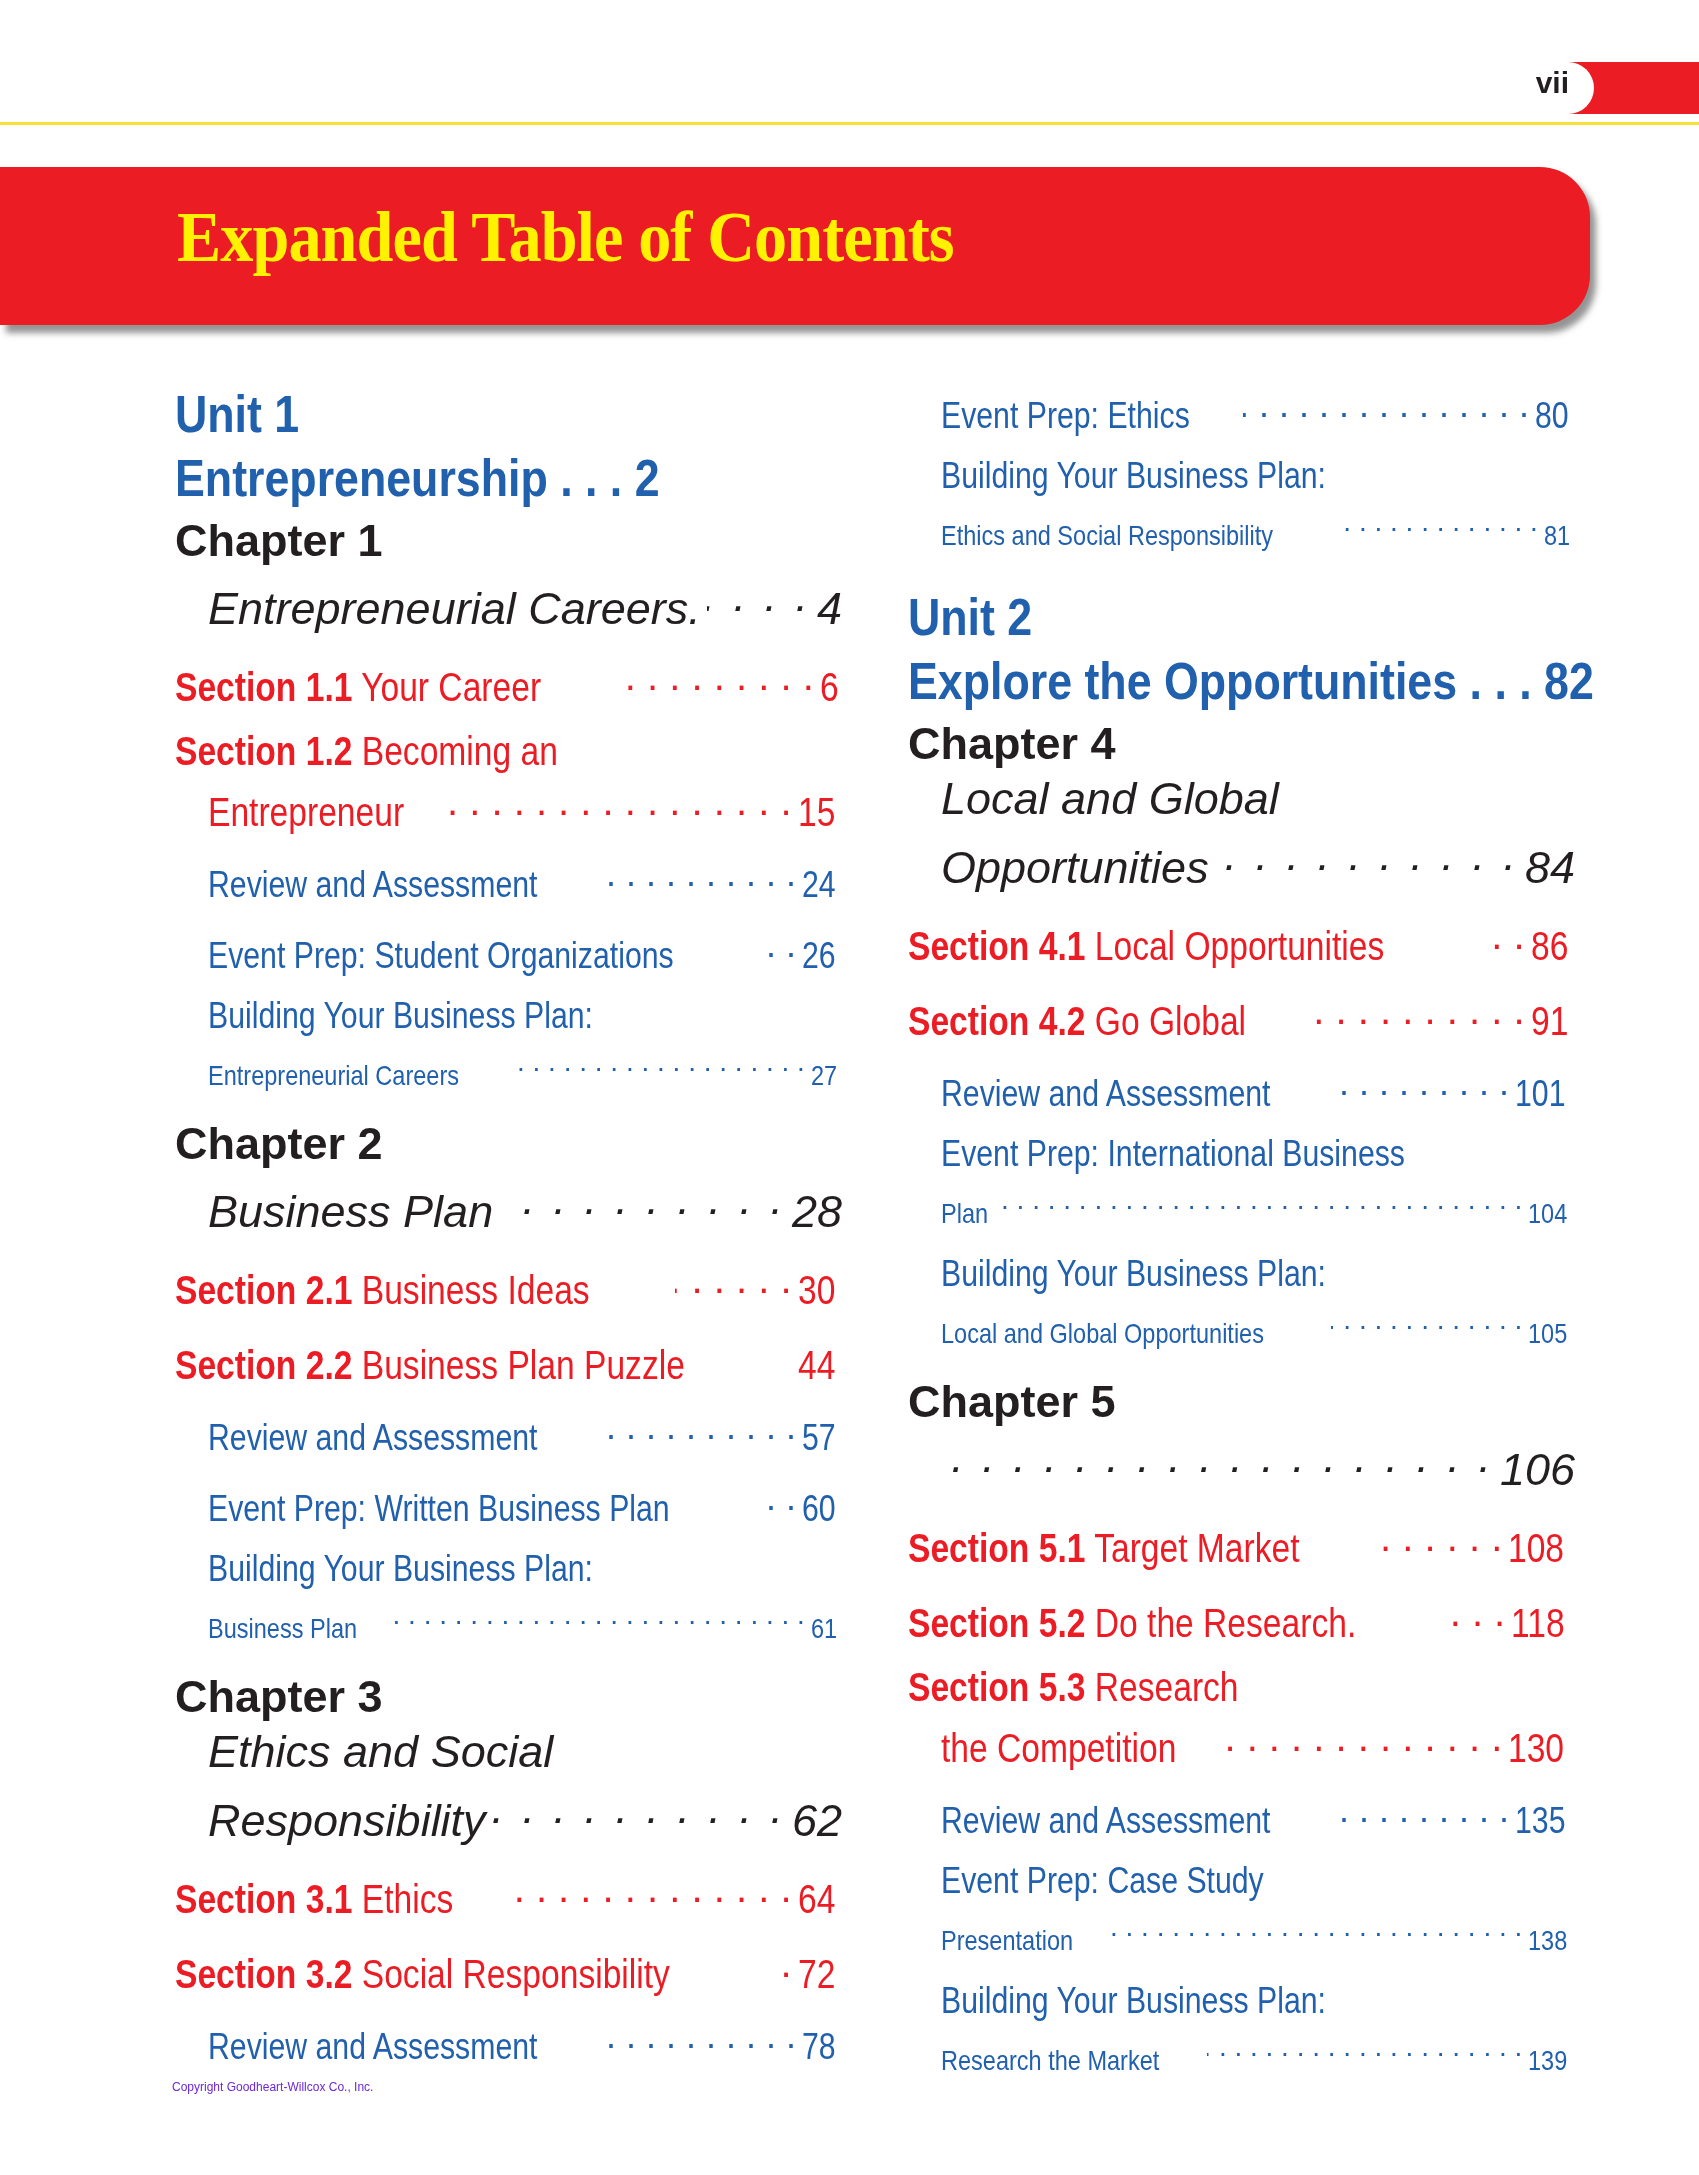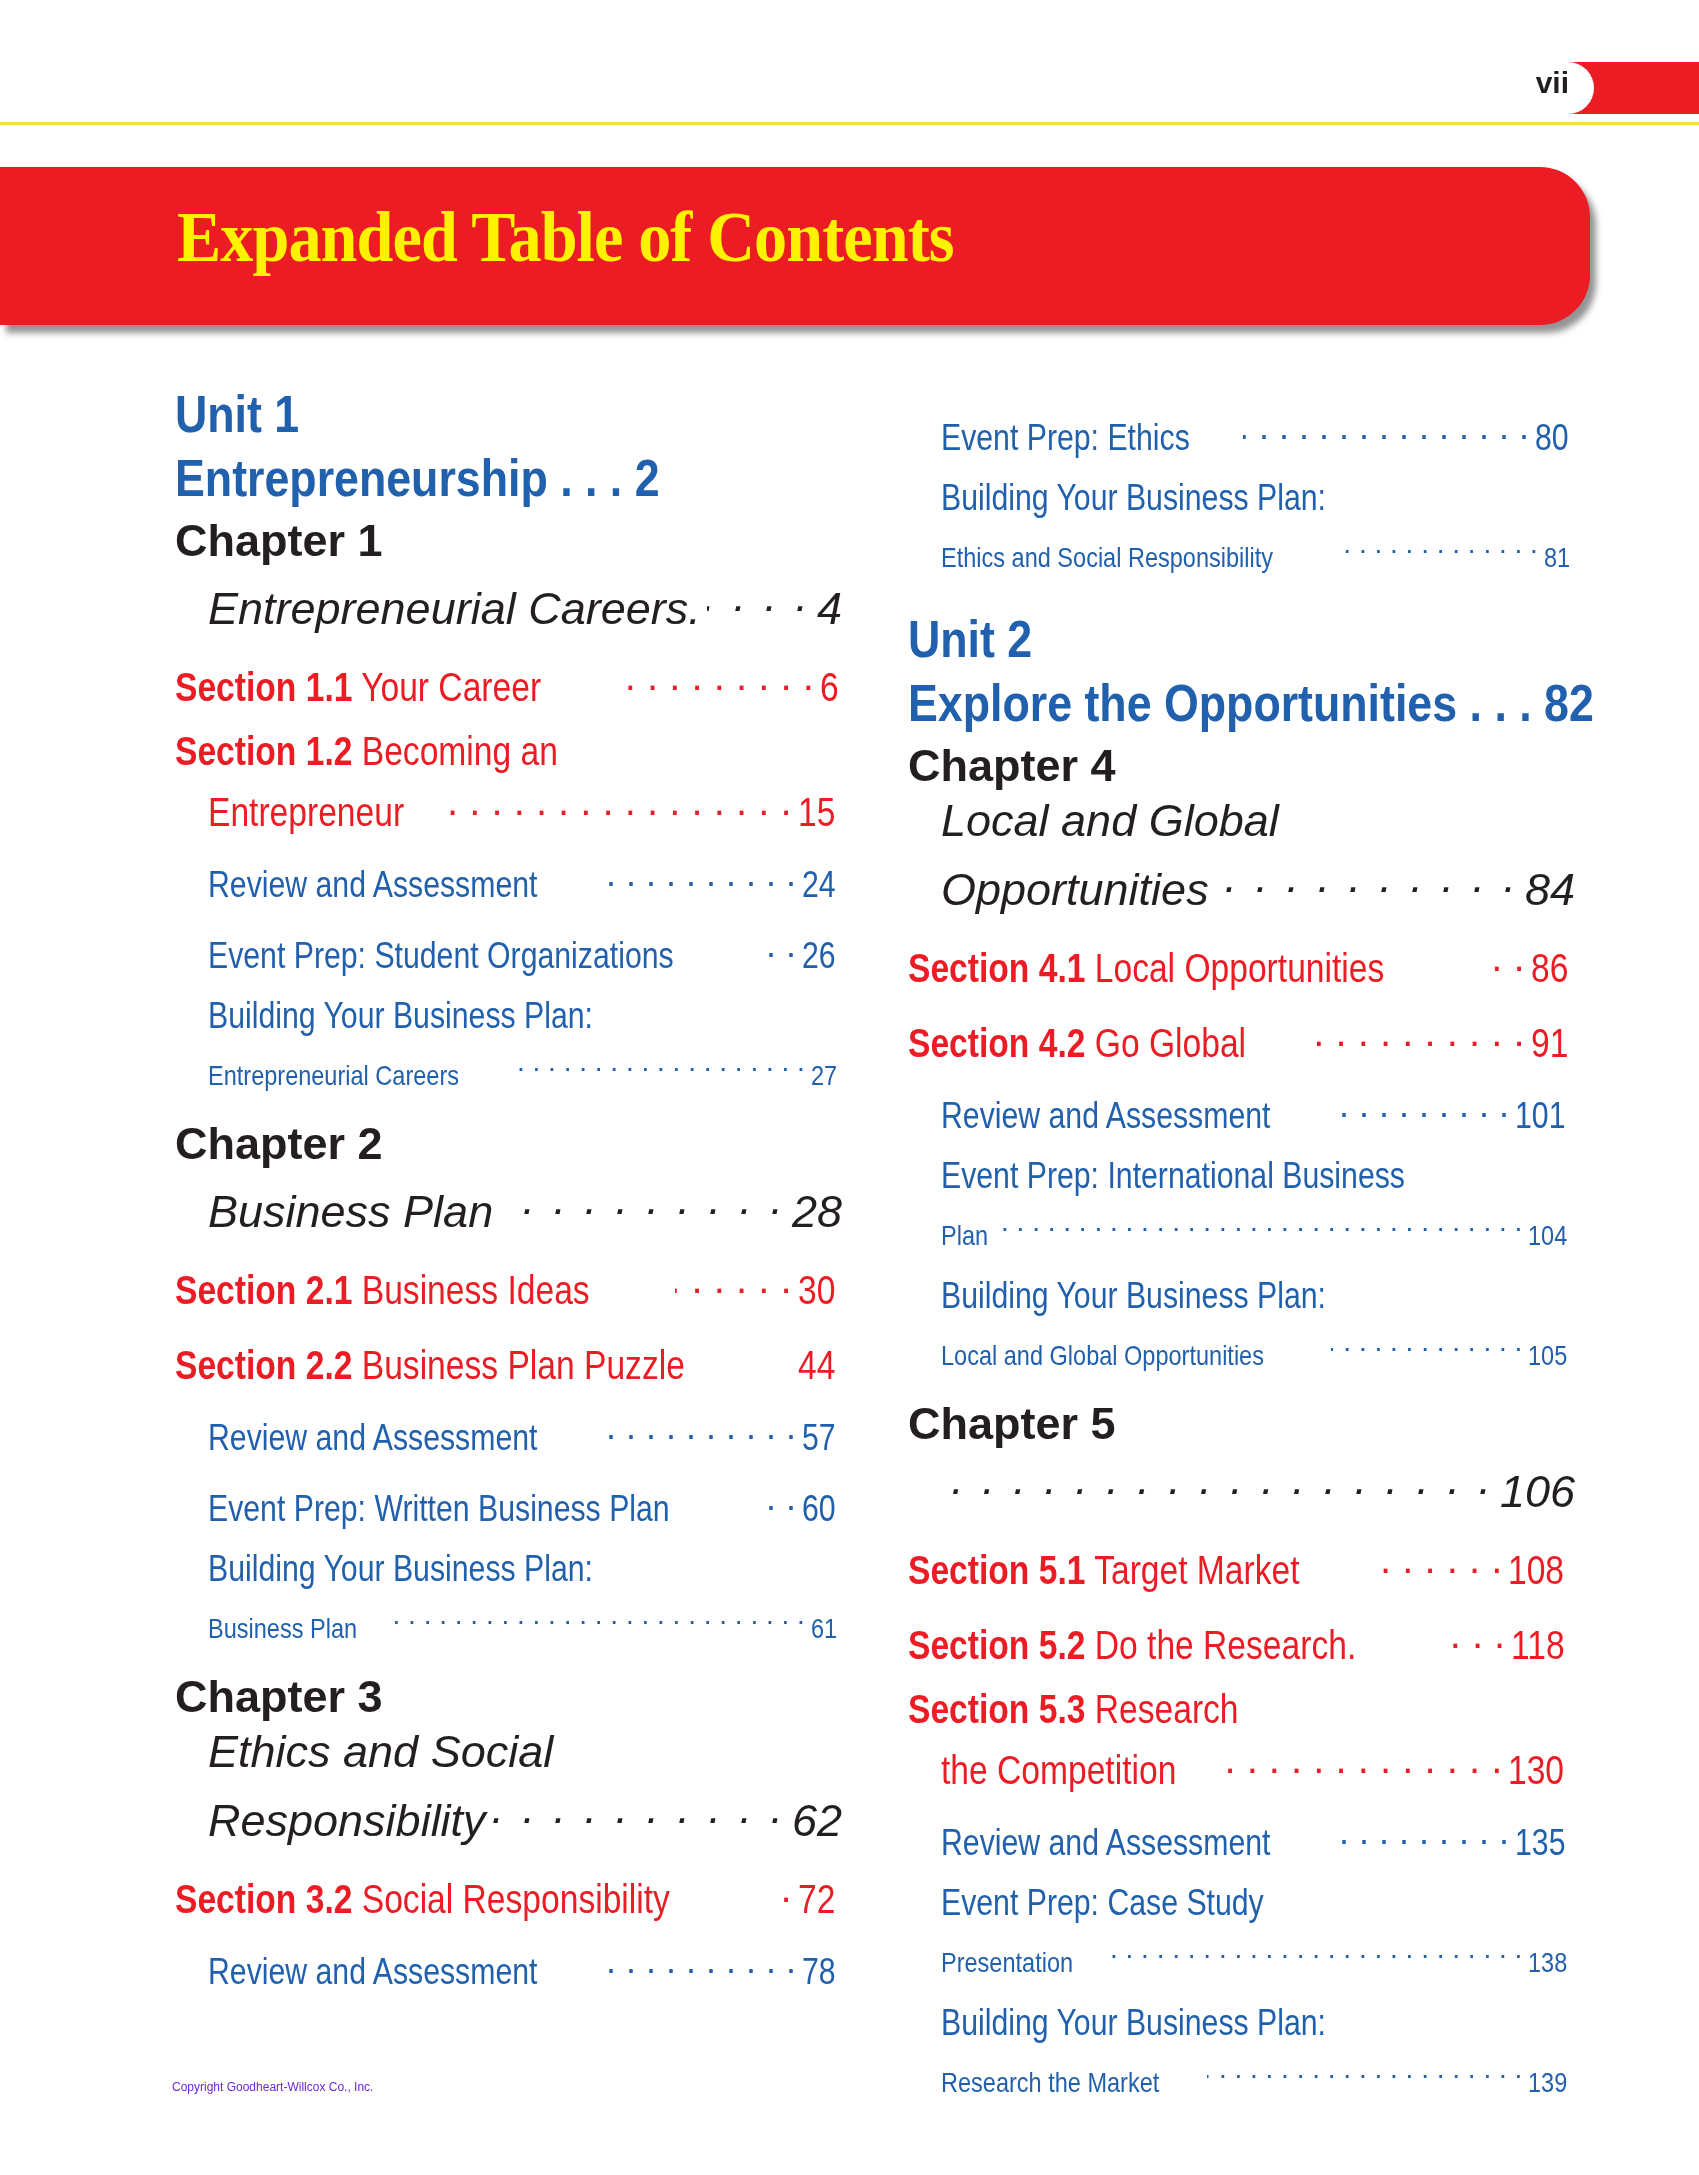--- a/index.html
+++ b/index.html
@@ -27,21 +27,21 @@
     box-shadow: 6px 8px 6px rgba(60,60,60,0.55);
   }
   .banner-title {
     position: absolute; left: 177px; top: 196px;
     font-family: "Liberation Serif", serif; font-weight: bold;
     font-size: 72px; color: #fff200; letter-spacing: -1px;
     transform: scaleX(0.92); transform-origin: left center;
   }
   .col { position: absolute; top: 382px; width: 665px; }
   .col-left { left: 175px; width: 667px; }
-  .col-right { left: 908px; width: 667px; top: 404px; }
+  .col-right { left: 908px; width: 667px; top: 382px; }
   .unit { color: #2160ad; font-weight: bold; font-size: 52px; line-height: 64px; transform: scaleX(0.86); transform-origin: left; white-space: nowrap; }
   .chapter-label { color: #231f20; font-weight: bold; font-size: 45px; line-height: 54px; margin-top: 4px; }
   .row { display: flex; align-items: baseline; white-space: nowrap; }
   .row .fill { flex: 1; overflow: hidden; margin: 0 6px; }
   .row .fill::before { content: ". . . . . . . . . . . . . . . . . . . . . . . . . . . . . . . . . . . . . . . . . . . . . . . . . . . . . . . . . ."; white-space: nowrap; float: right; }
   .chapter-title { color: #231f20; font-size: 45px; line-height: 56px; padding-left: 33px; font-style: italic; }
   .chapter-title .fill::before { letter-spacing: 3px; }
   .section { color: #ec1c24; font-size: 40px; line-height: 50px; margin-top: 14px; }
   .section .sec-label { font-weight: bold; }
   .section-line { color: #ec1c24; font-size: 40px; line-height: 50px; padding-left: 33px; }
@@ -142,20 +142,25 @@
 
   <div class="chapter-label sp-ch">Chapter 3</div>
   <div class="chapter-title">Ethics and Social</div>
   <div class="row chapter-title">
       <span>Responsibility</span>
       <span class="fill"></span>
       <span>62</span>
     </div>
 
   <div class="row section">
+      <span class="narrow"><span class="sec-label">Section 3.1</span> <span>Ethics</span></span>
+      <span class="fill"></span>
+      <span class="narrow">64</span>
+    </div>
+  <div class="row section">
       <span class="narrow"><span class="sec-label">Section 3.2</span> <span>Social Responsibility</span></span>
       <span class="fill"></span>
       <span class="narrow">72</span>
     </div>
 
   <div class="row item">
       <span class="narrow">Review and Assessment</span>
       <span class="fill"></span>
       <span class="narrow">78</span>
     </div>

